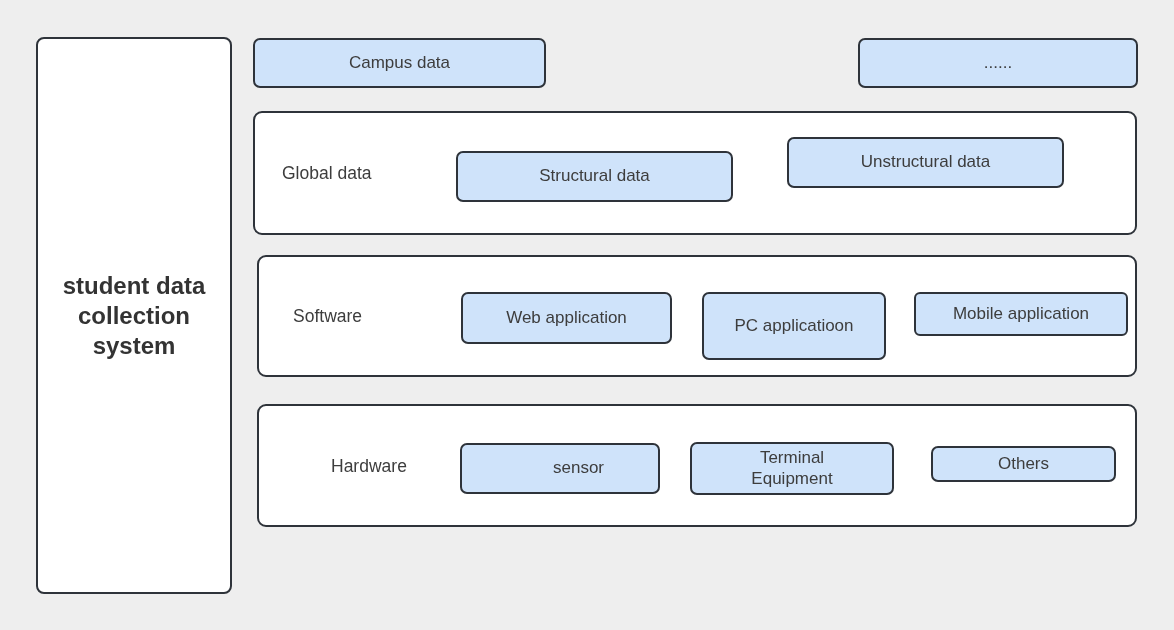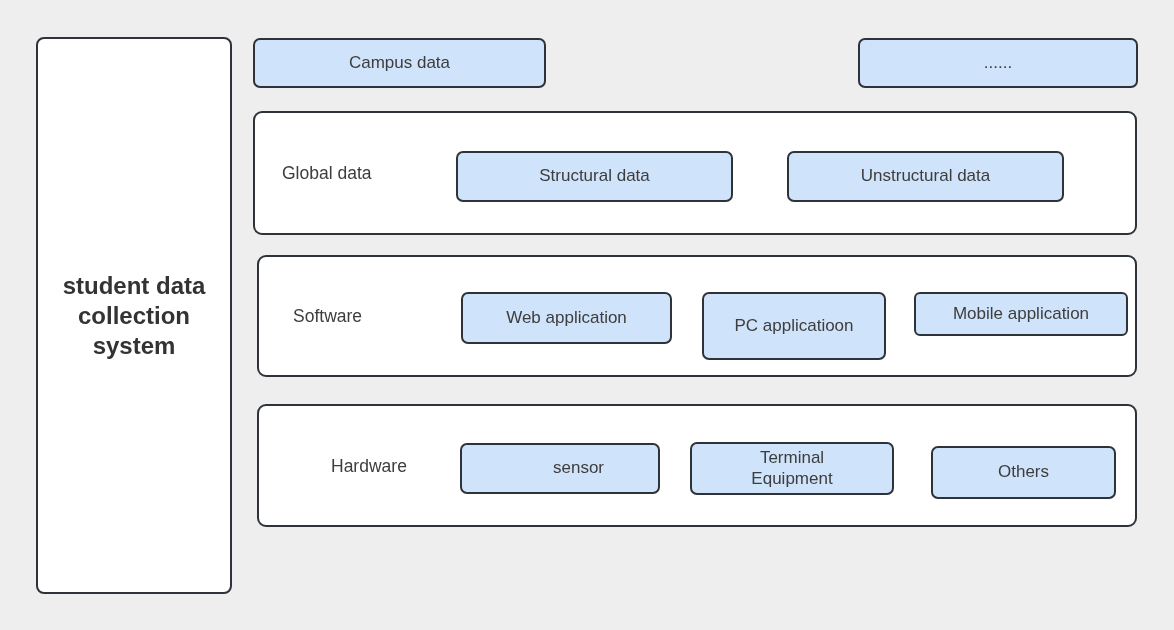--- a/index.html
+++ b/index.html
@@ -52,33 +52,33 @@
     font-size:17.5px;color:#3d3d3d;
   }
   
   .chip.top-1{left:253px;top:38px;width:293px;height:50px;}
   .chip.top-2{left:553px;top:38px;width:280px;height:50px;}
   .chip.top-3{left:858px;top:38px;width:280px;height:50px;}
   
   .section.global{left:253px;top:111px;width:884px;height:124px;}
   .section.global .section-label{left:27px;}
   .section.global .chip.item-1{left:201px;top:38px;width:277px;height:51px;}
-  .section.global .chip.item-2{left:532px;top:38px;width:277px;height:51px;}
+  .section.global .chip.item-2{left:532px;top:24px;width:277px;height:51px;}
   
   .section.software{left:257px;top:255px;width:880px;height:122px;}
   .section.software .section-label{left:34px;}
   .section.software .chip.item-1{left:202px;top:35px;width:211px;height:52px;}
   .section.software .chip.item-2{left:443px;top:35px;width:184px;height:68px;}
   .section.software .chip.item-3{left:655px;top:35px;width:214px;height:44px;border-radius:6px;}
   
   .section.hardware{left:257px;top:404px;width:880px;height:123px;}
   .section.hardware .section-label{left:32px;margin-left:40px;}
   .section.hardware .chip.item-1{left:201px;top:37px;width:200px;height:51px;padding-left:37px;}
   .section.hardware .chip.item-2{left:431px;top:36px;width:204px;height:53px;}
-  .section.hardware .chip.item-3{left:672px;top:40px;width:185px;height:53px;}
+  .section.hardware .chip.item-3{left:672px;top:40px;width:185px;height:36px;}
   
   .chip.footer{left:256px;top:546px;width:871px;height:48px;font-size:17.5px;}
 </style>
 </head>
 <body>
 
 <div class="canvas">
 
   <div class="side-box">
     <div class="title">student data collection system</div>

